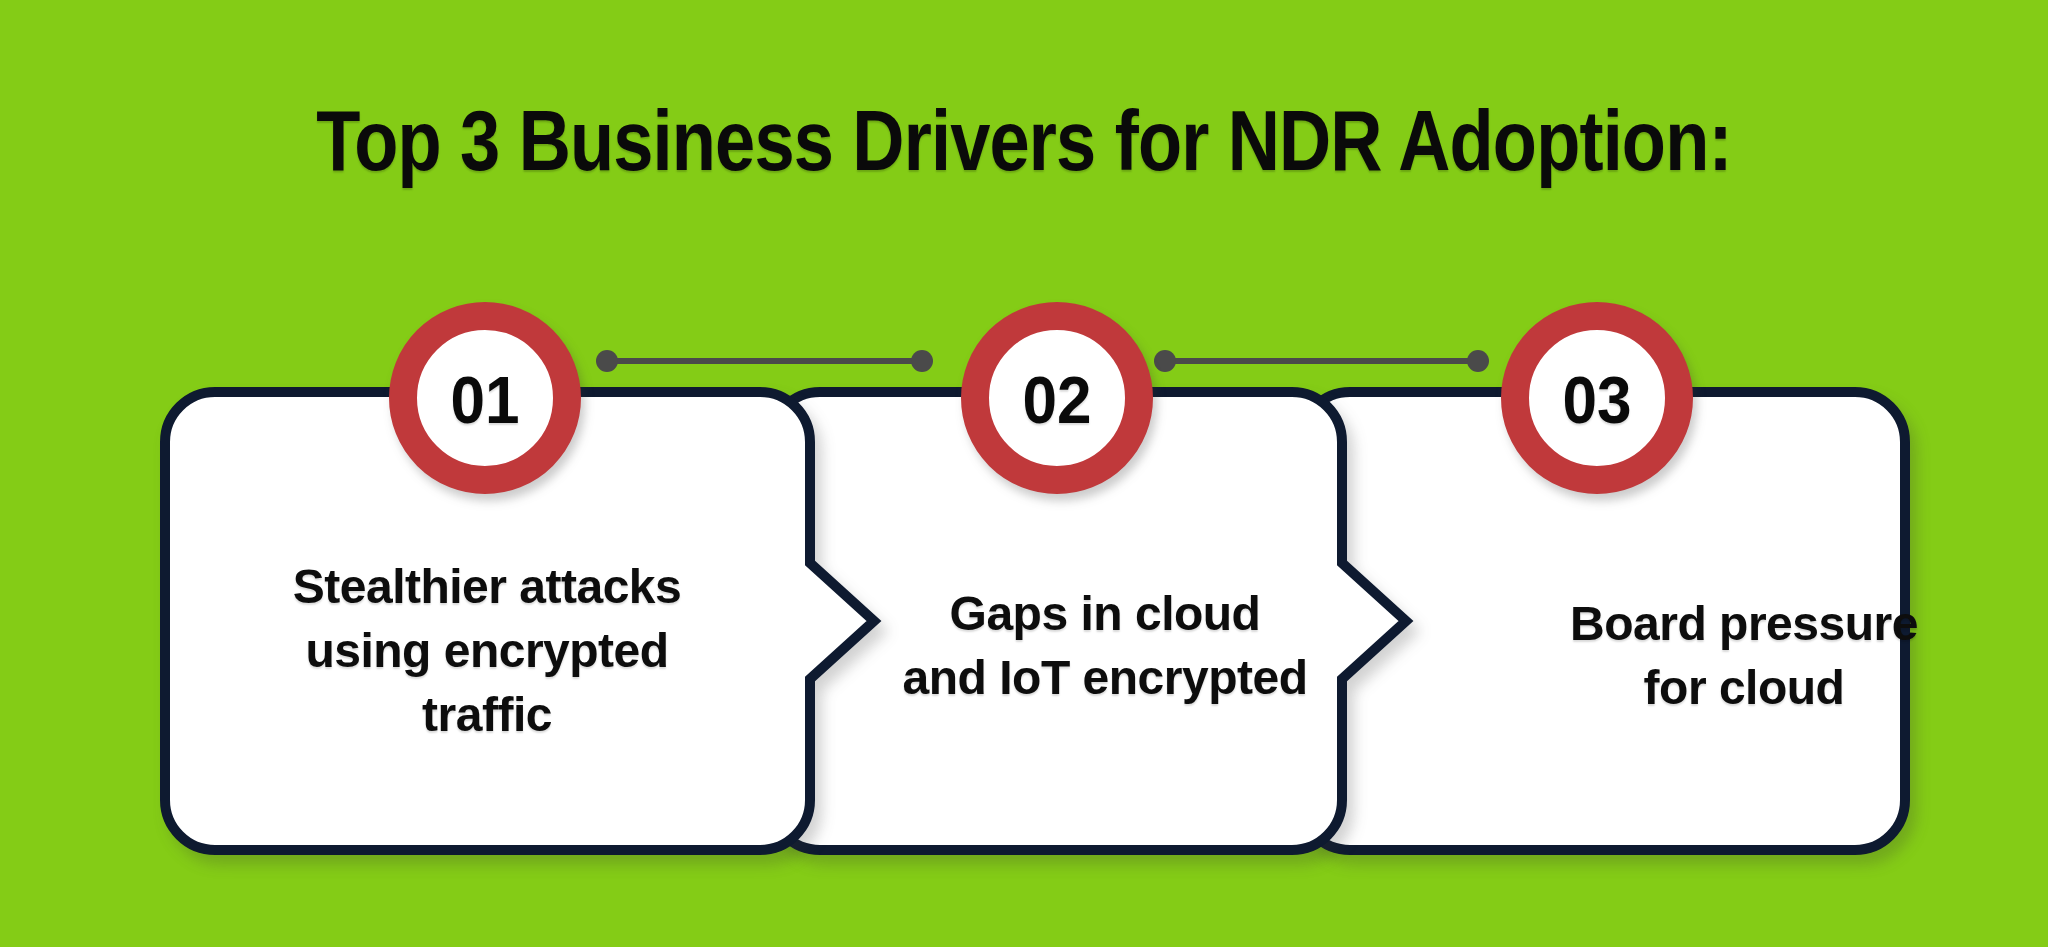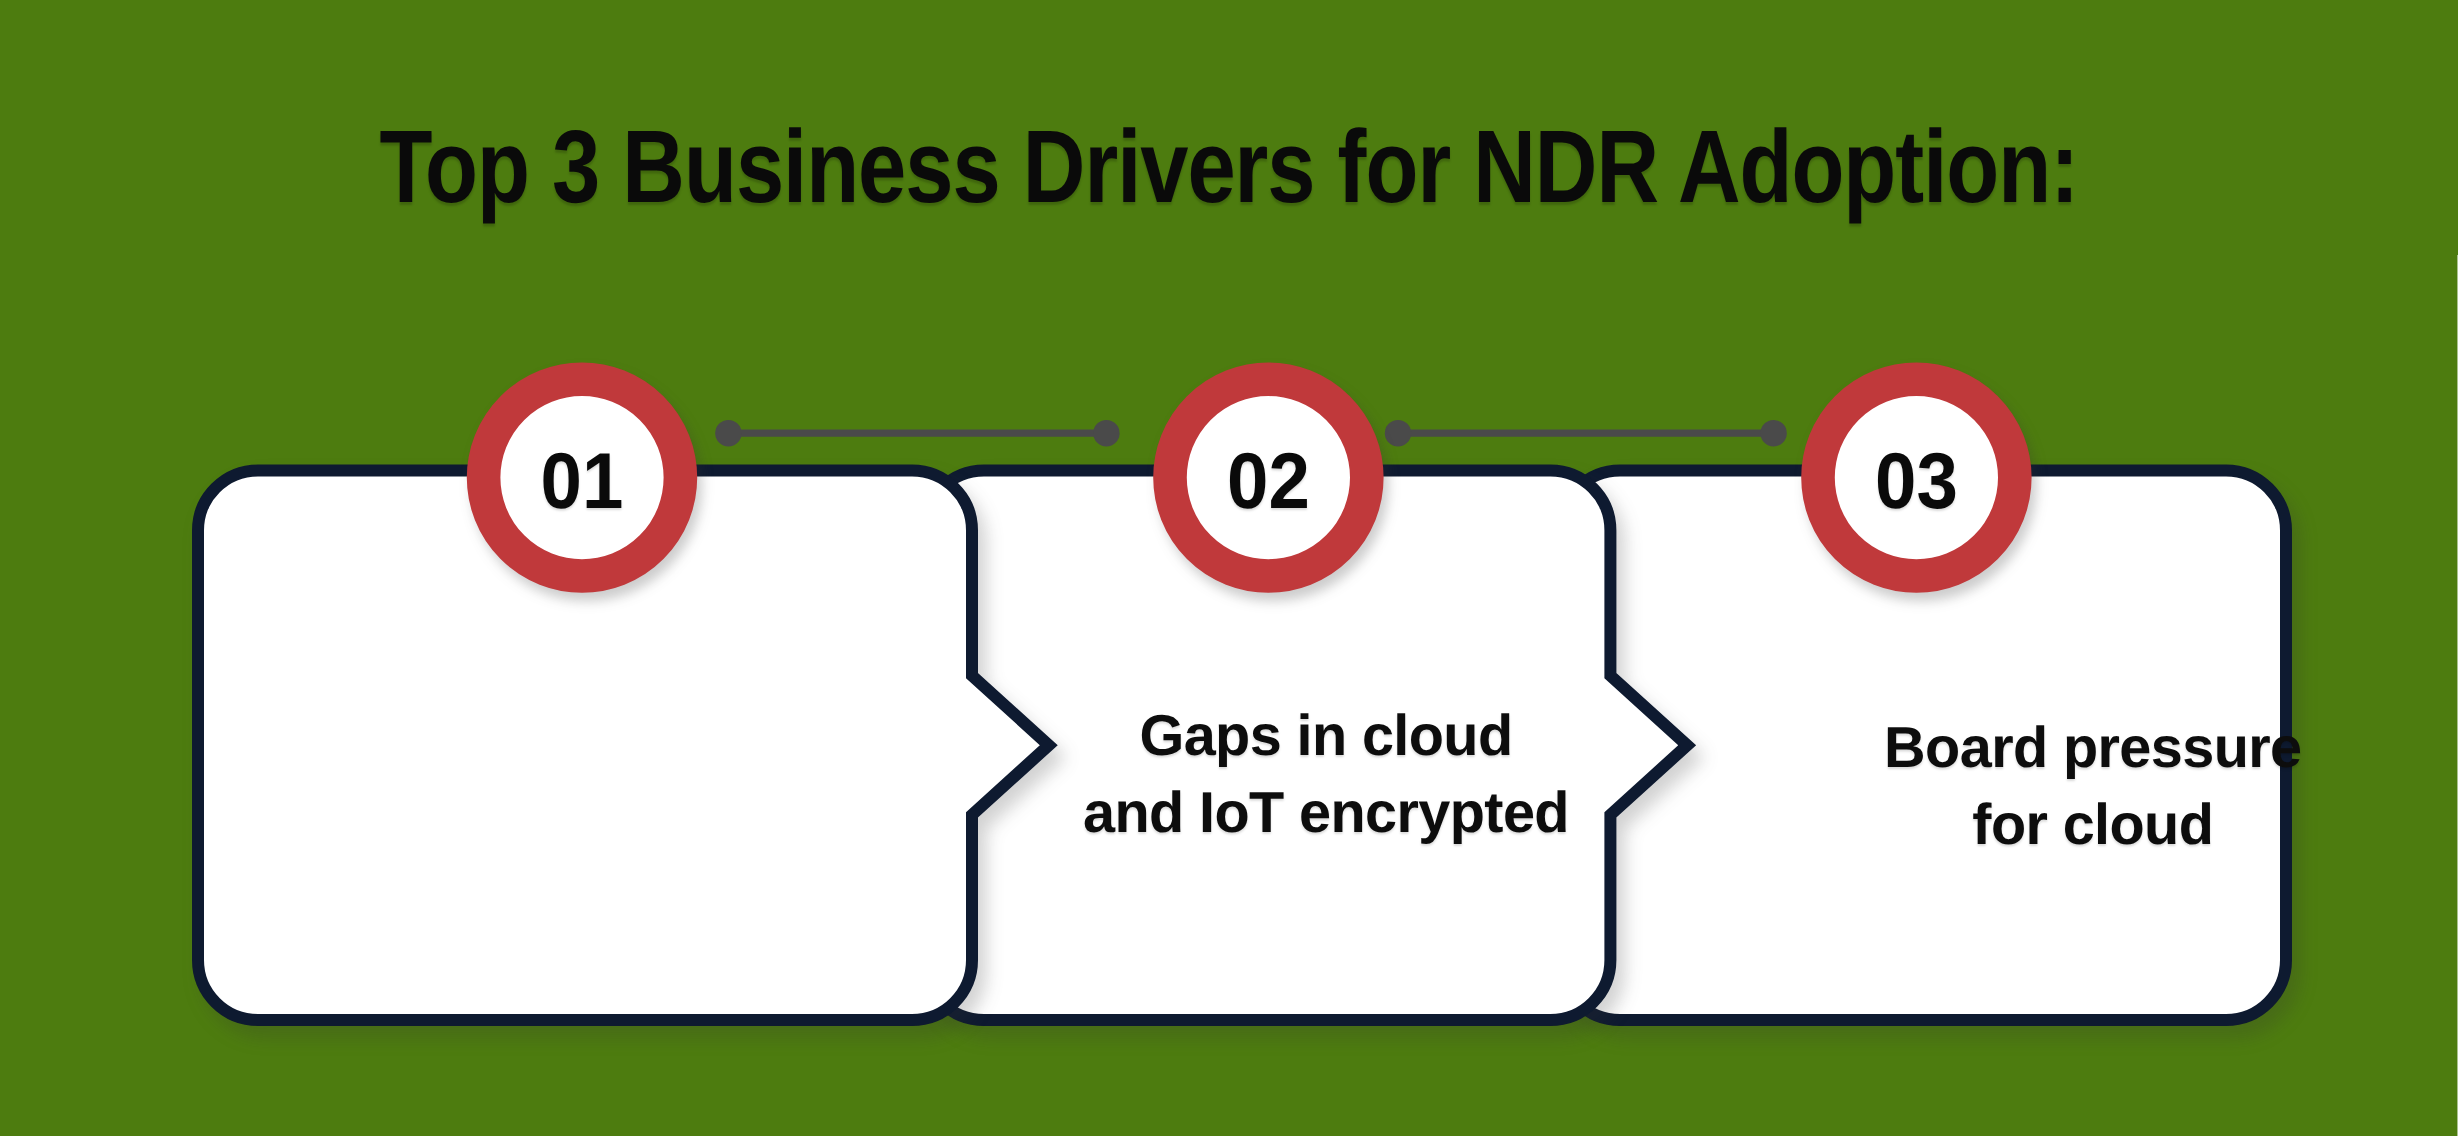--- a/index.html
+++ b/index.html
@@ -1,19 +1,19 @@
 <!DOCTYPE html>
 <html><head>
 <meta charset="utf-8">
 <style>
   html,body{margin:0;padding:0;background:#ffffff;}
   .stage{
     position:relative;
     width:2048px;height:947px;
-    background:#4d7c0f;
+    background:#84cc16;
     overflow:hidden;
     font-family:"Liberation Sans", sans-serif;
   }
   .title{
     position:absolute;
     left:50%;top:140px;
     margin:0;
     transform:translate(-50%,-50%) scaleX(0.84);
     transform-origin:center;
     white-space:nowrap;
@@ -90,20 +90,25 @@
 
     <circle class="ring" cx="485" cy="398" r="82" stroke="#c0393b"></circle>
     <circle class="ring" cx="1057" cy="398" r="82" stroke="#c0393b"></circle>
     <circle class="ring" cx="1597" cy="398" r="82" stroke="#c0393b"></circle>
   </svg>
 
   <div class="num" style="left:485px;top:400px">01</div>
   <div class="num" style="left:1057px;top:400px">02</div>
   <div class="num" style="left:1597px;top:400px">03</div>
 
+  <div class="label" style="left:487px;top:651px">
+    <span class="line">Stealthier attacks</span>
+    <span class="line">using encrypted</span>
+    <span class="line">traffic</span>
+  </div>
 
   <div class="label" style="left:1105px;top:646px">
     <span class="line">Gaps in cloud</span>
     <span class="line">and IoT encrypted</span>
   </div>
 
   <div class="label" style="left:1744px;top:656px">
     <span class="line">Board pressure</span>
     <span class="line">for cloud</span>
   </div>

